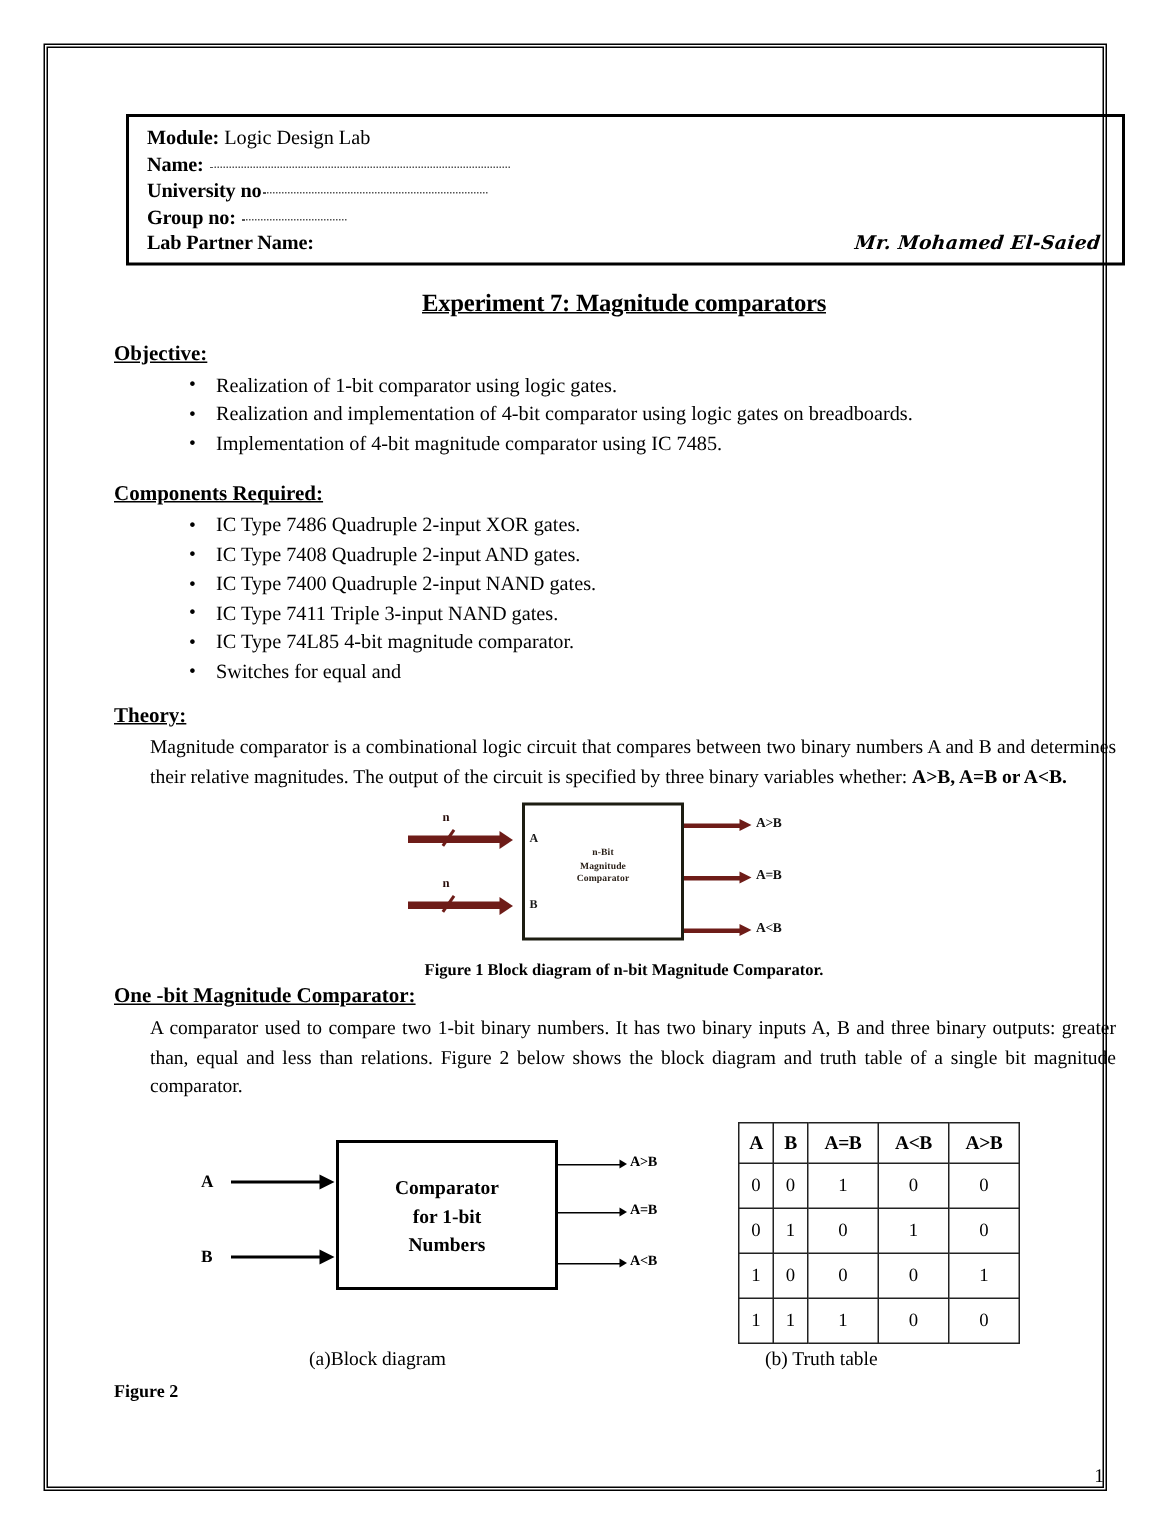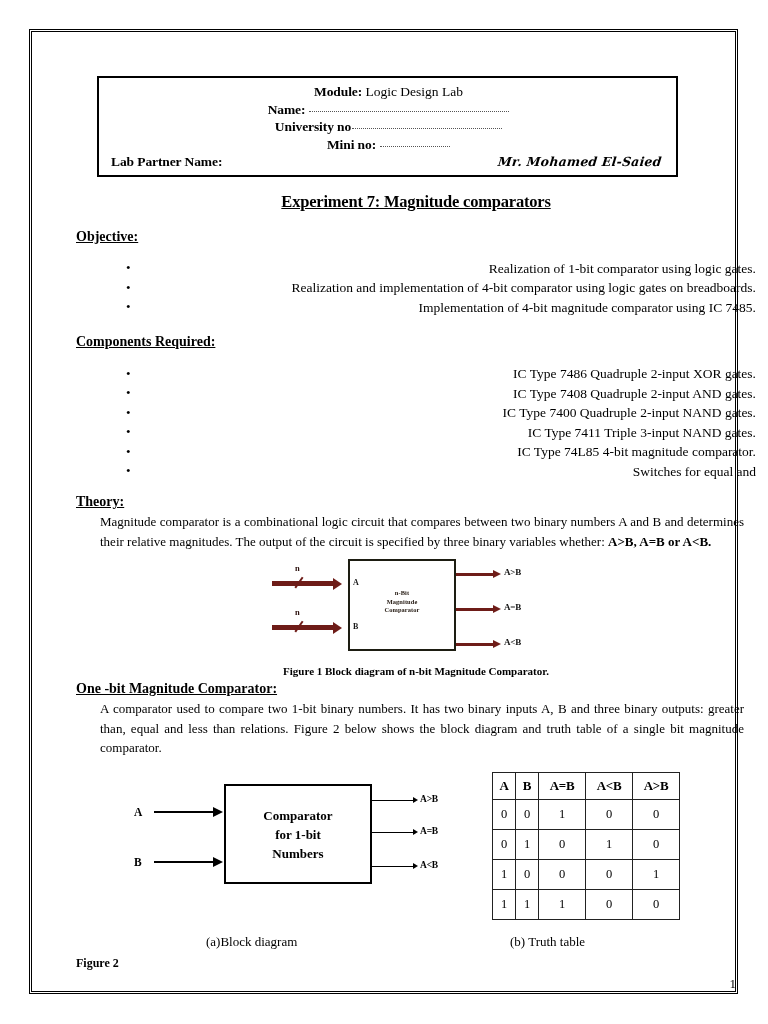--- a/index.html
+++ b/index.html
@@ -38,26 +38,25 @@
   #page-inner {
     position: absolute;
     left: 44px;
     top: 44px;
     width: 680px;
     height: 938px;
   }
 
   
   .header-box {
-    width: 581px;
-    margin-left: 21px;
+    width: 666px;
+    margin-left: 8px;
     border: 2.5px solid #000;
     box-sizing: border-box;
     padding: 5px 10px 4px 12px;
-    text-align: center;
   }
   .hdr-row {
     font-size: 13.5px;
     line-height: 17.5px;
     white-space: nowrap;
     position: relative;
   }
   .hdr-label {
     font-weight: bold;
     letter-spacing: -0.1px;
@@ -104,24 +103,23 @@
   .section-head {
     font-size: 14px;
     font-weight: bold;
     text-decoration: underline;
     margin-top: 17px;
     margin-bottom: 1px;
   }
   .section-head.tight { margin-top: 13px; }
 
   ul.bullets {
-    margin: 14px 0 0 0;
+    margin: 2px 0 0 0;
     padding-left: 68px;
     list-style: none;
-    text-align: right;
   }
   ul.bullets li {
     font-size: 13.5px;
     line-height: 19.5px;
     position: relative;
   }
   ul.bullets li::before {
     content: "\2022";
     position: absolute;
     left: -18px;
@@ -316,21 +314,21 @@
   .truth-table td {
     height: 29px;
     font-weight: normal;
   }
   .truth-table .col-ab { width: 22px; }
   .truth-table .col-rel { width: 46px; }
 
   .fig2-captions {
     position: relative;
     height: 18px;
-    margin-top: 16px;
+    margin-top: 4px;
   }
   .cap-a {
     position: absolute;
     left: 130px;
     font-size: 13px;
   }
   .cap-b {
     position: absolute;
     left: 434px;
     font-size: 13px;
@@ -361,21 +359,21 @@
         <span class="hdr-label">Module:</span>
         <span class="hdr-value">Logic Design Lab</span>
       </div>
       <div class="hdr-row">
         <span class="hdr-label">Name:</span><span class="leader l-name"></span>
       </div>
       <div class="hdr-row">
         <span class="hdr-label">University no</span><span class="leader l-univ"></span>
       </div>
       <div class="hdr-row">
-        <span class="hdr-label">Mini no:</span><span class="leader l-group"></span>
+        <span class="hdr-label">Group no:</span><span class="leader l-group"></span>
       </div>
       <div class="hdr-row hdr-row-sign">
         <span class="hdr-label">Lab Partner Name:</span>
         <span class="signature">Mr. Mohamed El-Saied</span>
       </div>
     </div>
 
     <div class="doc-title">Experiment 7: Magnitude comparators</div>
 
     <div class="section-head">Objective:</div>

